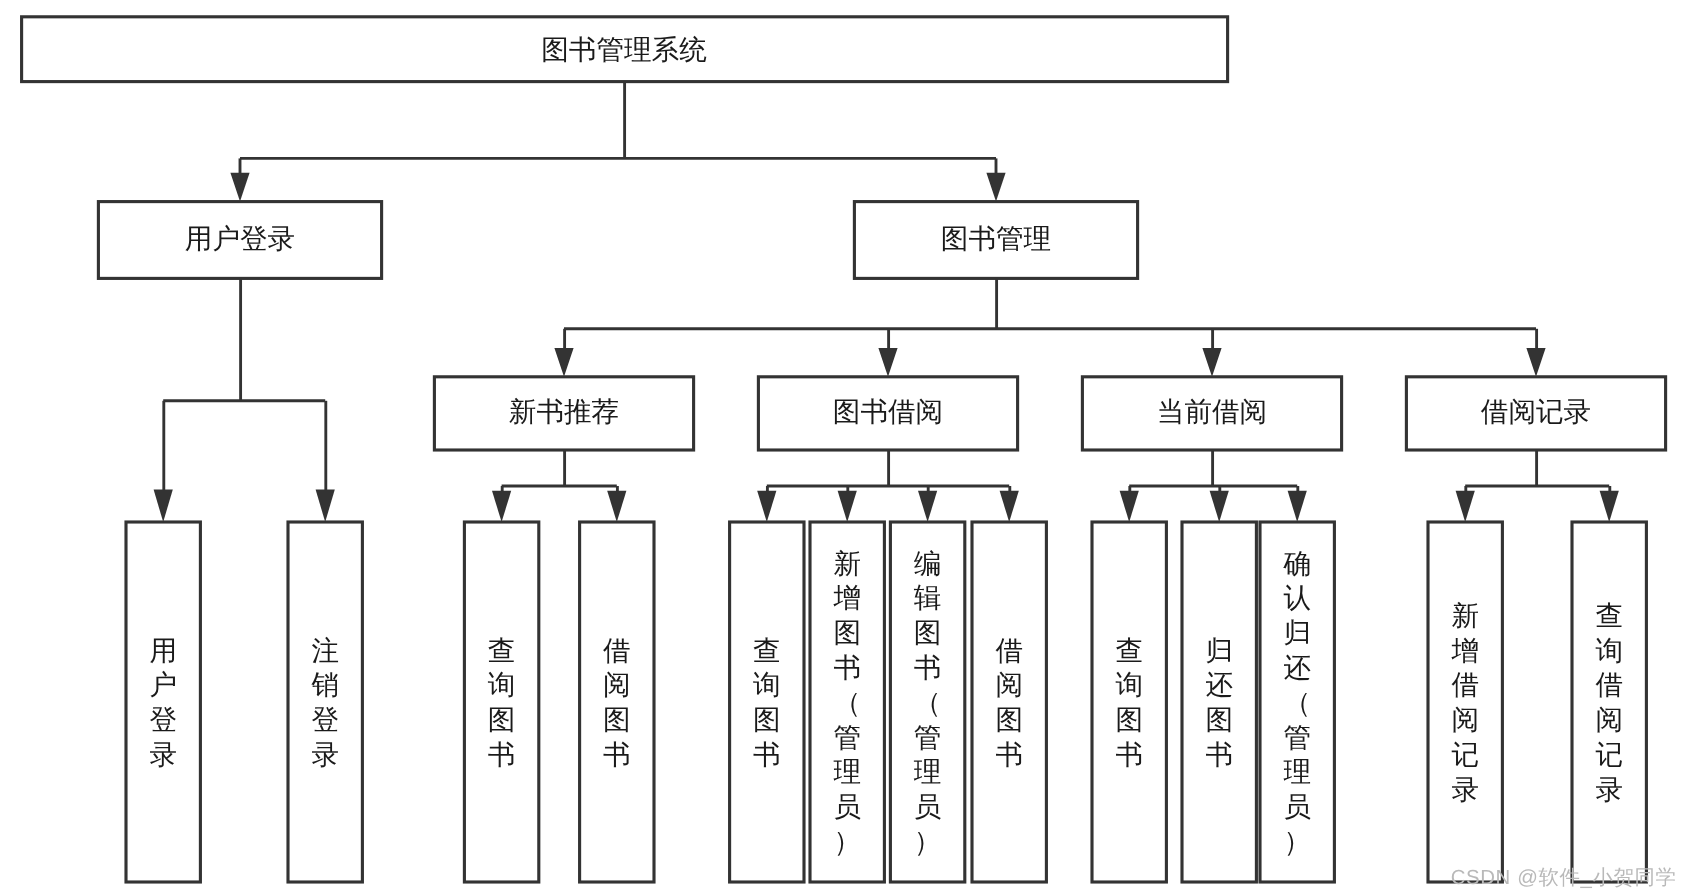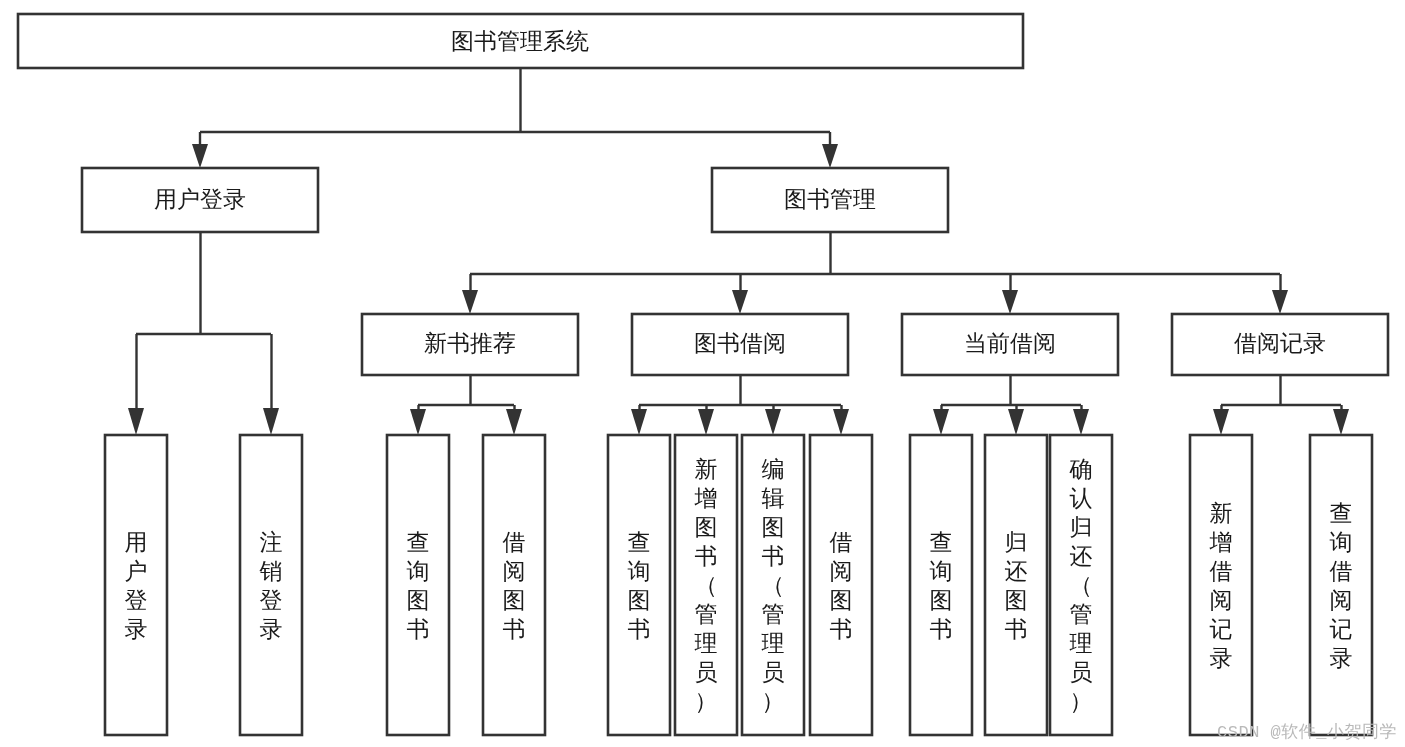--- a/index.html
+++ b/index.html
@@ -43,21 +43,21 @@
     fill: none;
   }
   .arrow-head {
     fill: #333333;
     stroke: none;
   }
   .watermark {
     position: absolute;
     right: 8px;
     bottom: 4px;
-    font-family: Liberation Mono, monospace;
+    font-family: Liberation Sans, sans-serif;
     font-size: 17px;
     color: #b9b9b9;
     white-space: nowrap;
     letter-spacing: 0.5px;
     pointer-events: none;
   }
 </style>
 </head>
 <body>
 

